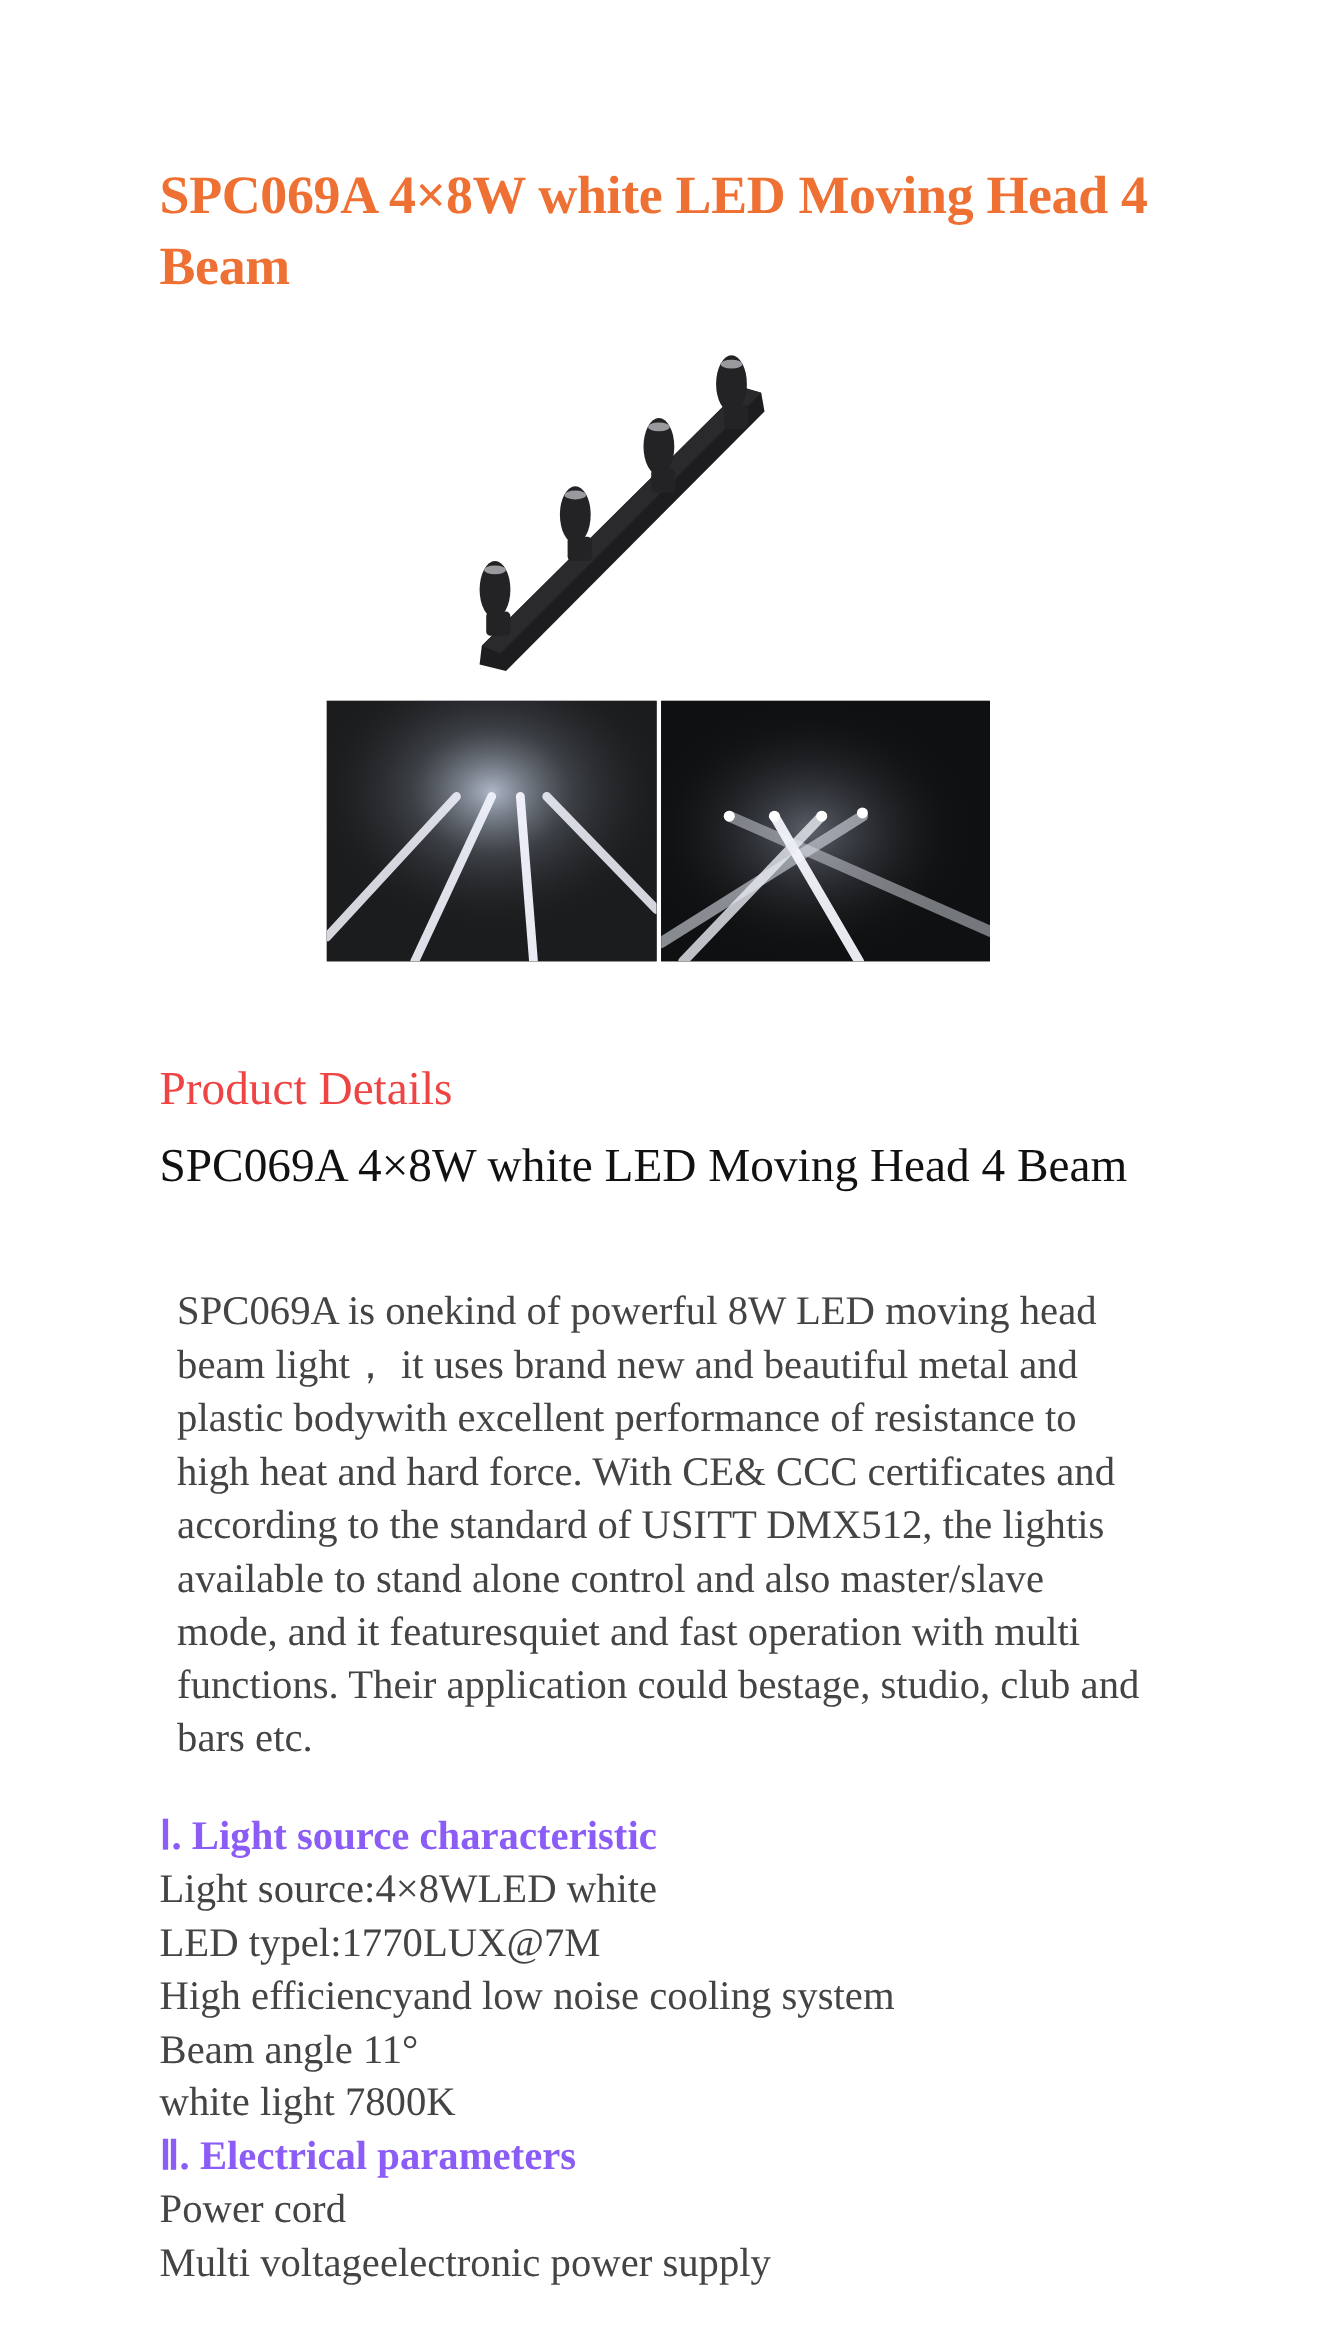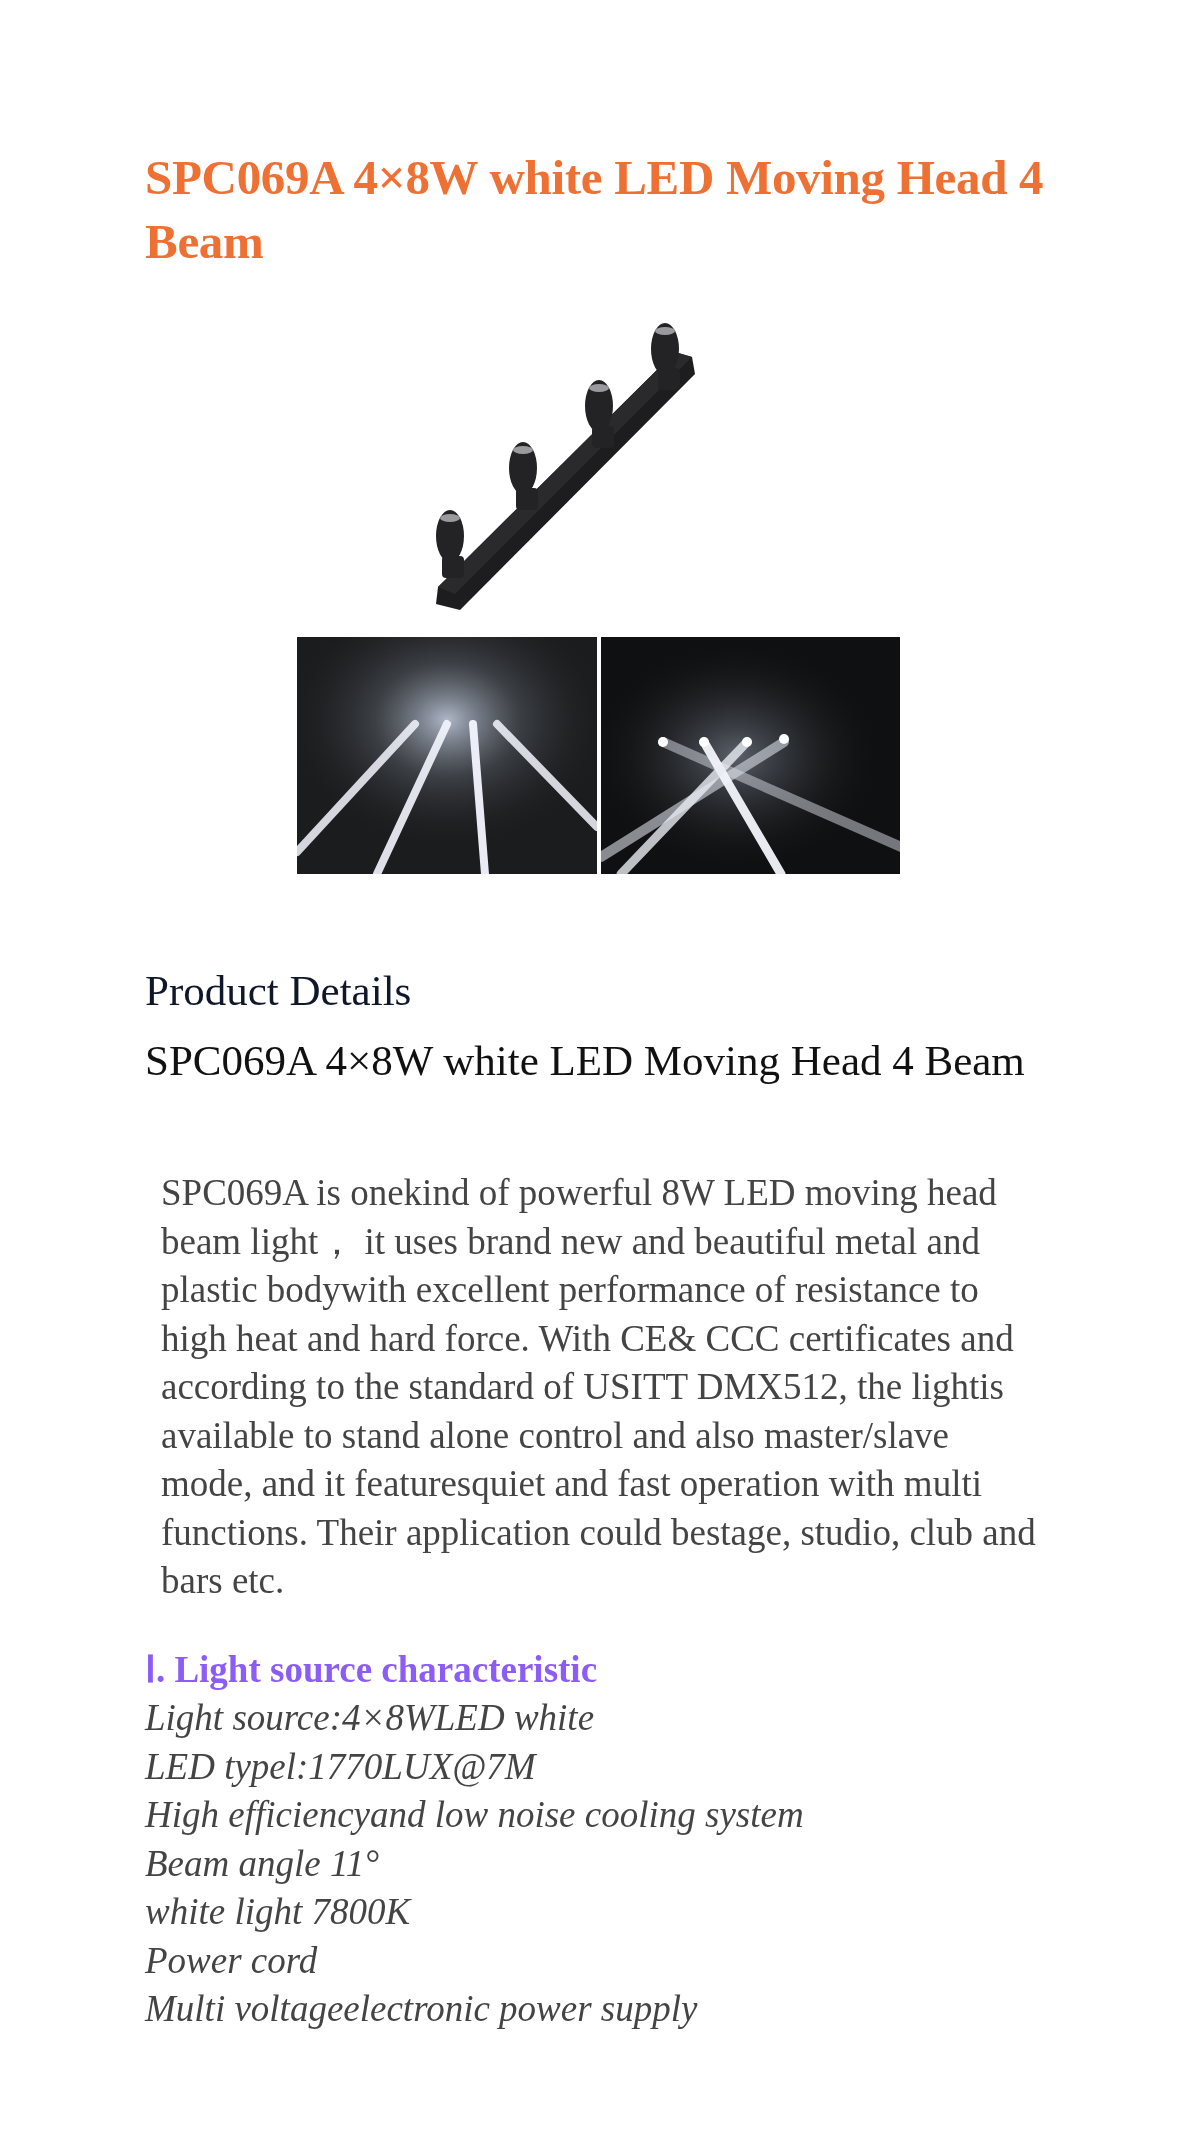--- a/index.html
+++ b/index.html
@@ -1,26 +1,26 @@
 <!DOCTYPE html>
 <html><head>
 <meta charset="utf-8">
 <style>
   html, body { margin:0; padding:0; background:#ffffff; }
   body { width:1200px; height:2133px; overflow:hidden; position:relative; font-family:"Liberation Serif", serif; }
   .title { position:absolute; left:145px; top:146px; width:900px; color:#EE7033; font-weight:bold; font-size:49px; line-height:64px; margin:0; letter-spacing:-0.3px; }
   .product-img { position:absolute; left:420px; top:322px; width:290px; height:296px; }
   .photos { position:absolute; left:297px; top:637px; width:603px; height:237px; display:flex; gap:4px; }
   .photo { flex:1; height:100%; position:relative; overflow:hidden; background:#141516; }
-  .pd-heading { position:absolute; left:145px; top:963px; font-size:43px; color:#0f172a; margin:0; font-weight:normal; line-height:56px; }
+  .pd-heading { position:absolute; left:145px; top:963px; font-size:43px; color:#ef4444; margin:0; font-weight:normal; line-height:56px; }
   .pd-subtitle { position:absolute; left:145px; top:1033px; width:900px; font-size:43px; color:#111; margin:0; font-weight:normal; line-height:55px; }
   .body { position:absolute; left:145px; top:1153px; width:920px; font-size:37px; color:#444; line-height:48.5px; }
   .desc { margin:16px; }
   .sec-title { color:#8b5cf6; font-weight:bold; margin:0; }
-  .spec { margin:0;font-style:italic; }
+  .spec { margin:0; }
   .gap { height:24px; }
 </style>
 </head>
 <body>
 
 <h1 class="title">SPC069A 4×8W white LED Moving Head 4 Beam</h1>
 
 <div class="product-img">
   <svg width="290" height="296" viewBox="0 0 290 296">
 
@@ -98,15 +98,16 @@
 
 <div class="body">
   <p class="desc">SPC069A is onekind of powerful 8W LED moving head beam light， it uses brand new and beautiful metal and plastic bodywith excellent performance of resistance to high heat and hard force. With CE&amp; CCC certificates and according to the standard of USITT DMX512, the lightis available to stand alone control and also master/slave mode, and it featuresquiet and fast operation with multi functions. Their application could bestage, studio, club and bars etc.</p>
   <div class="gap"></div>
   <p class="sec-title">Ⅰ. Light source characteristic</p>
   <p class="spec">Light source:4×8WLED white</p>
   <p class="spec">LED typel:1770LUX@7M</p>
   <p class="spec">High efficiencyand low noise cooling system</p>
   <p class="spec">Beam angle 11°</p>
   <p class="spec">white light 7800K</p>
+  <p class="sec-title">Ⅱ. Electrical parameters</p>
   <p class="spec">Power cord</p>
   <p class="spec">Multi voltageelectronic power supply</p>
 </div>
 
 </body></html>

